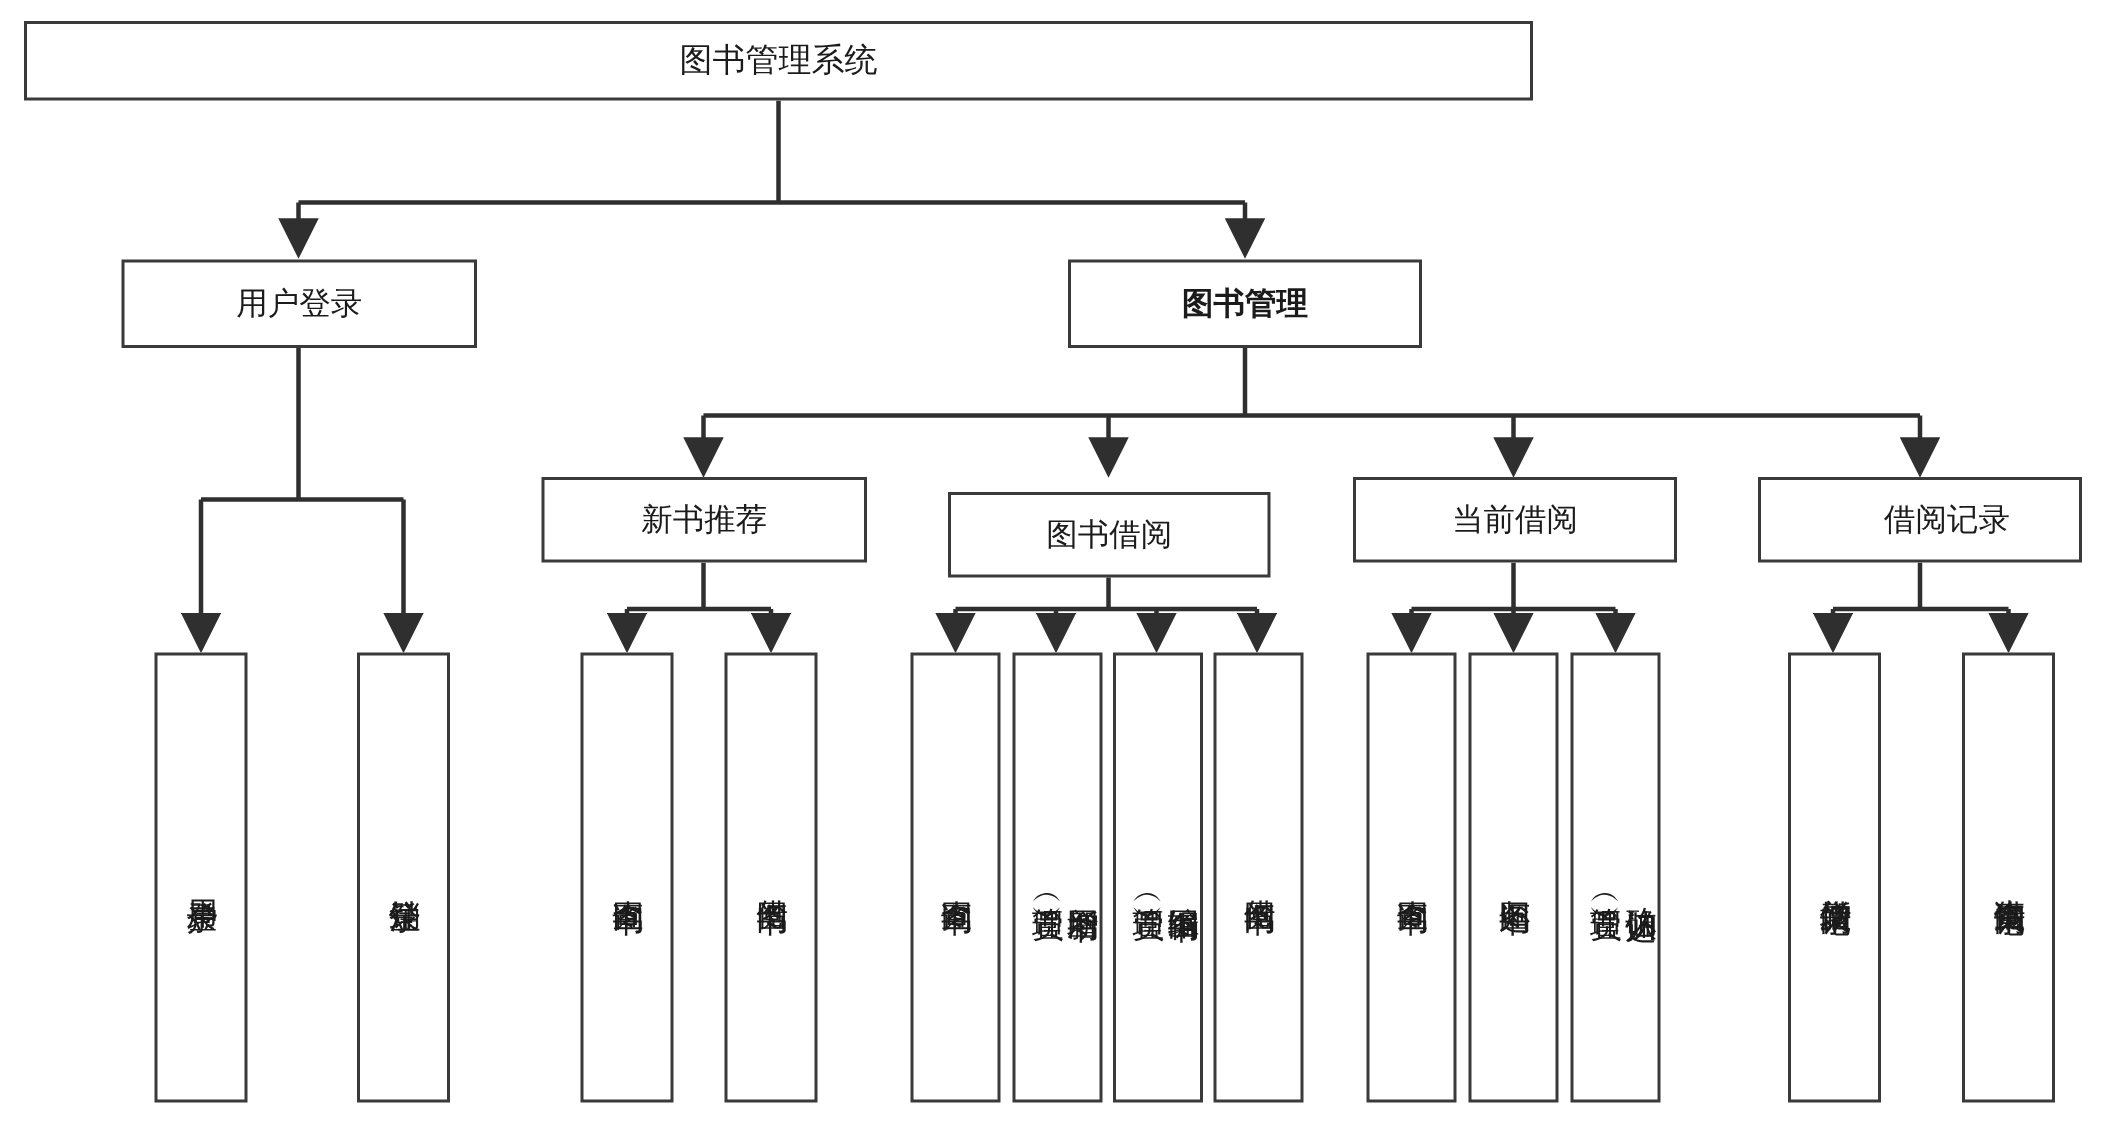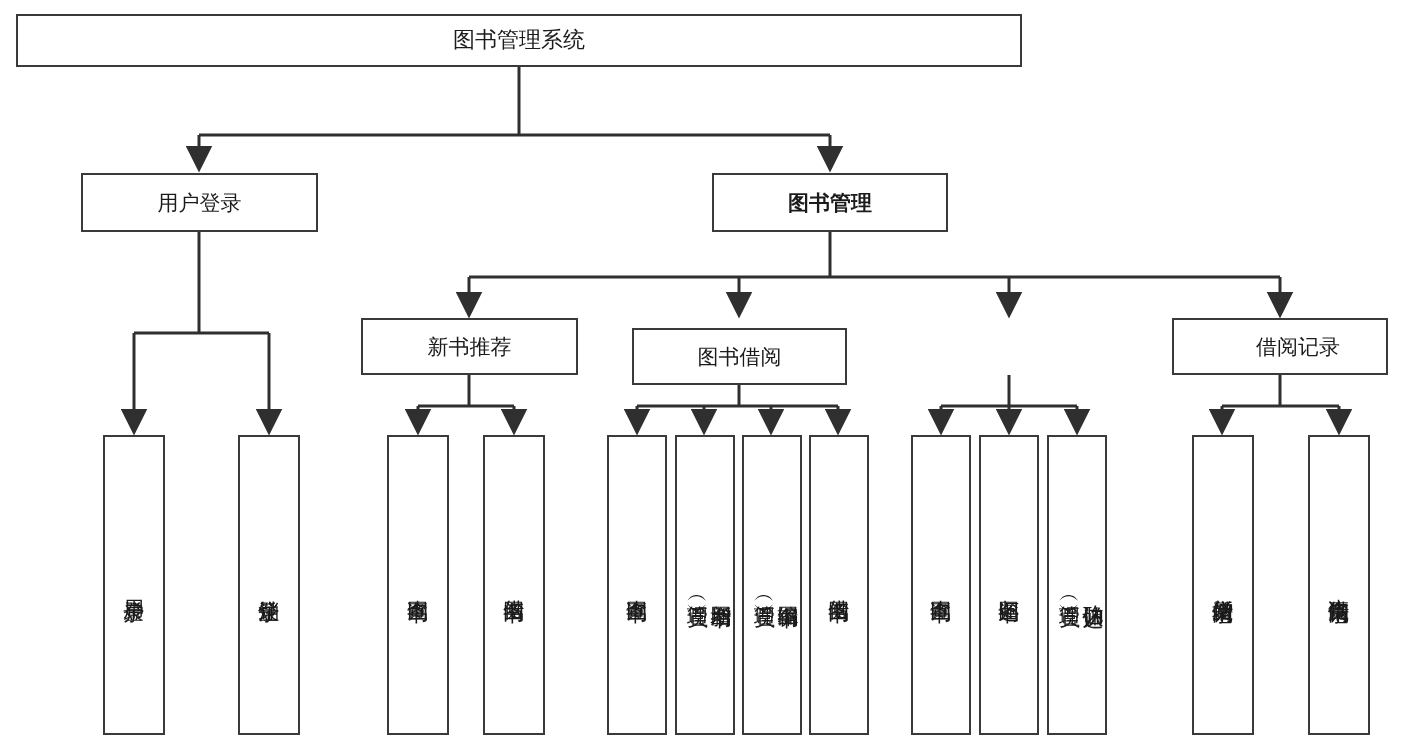--- a/index.html
+++ b/index.html
@@ -103,20 +103,21 @@
     </g>
   </svg>
 
   <div class="node root" style="left:16px;top:14px;width:1006px;height:53px;">图书管理系统</div>
 
   <div class="node h" style="left:81px;top:173px;width:237px;height:59px;">用户登录</div>
   <div class="node h" style="left:712px;top:173px;width:236px;height:59px;font-weight:bold;">图书管理</div>
 
   <div class="node h" style="left:361px;top:318px;width:217px;height:57px;">新书推荐</div>
   <div class="node h" style="left:632px;top:328px;width:215px;height:57px;">图书借阅</div>
+  <div class="node h" style="left:902px;top:318px;width:216px;height:57px;">当前借阅</div>
   <div class="node h" style="left:1172px;top:318px;width:216px;height:57px;padding-left:36px;">借阅记录</div>
 
   <div class="node v center" style="left:103px;top:435px;width:62px;height:300px;">用户登录</div>
   <div class="node v center" style="left:238px;top:435px;width:62px;height:300px;">注销登录</div>
 
   <div class="node v center" style="left:387px;top:435px;width:62px;height:300px;">查询图书</div>
   <div class="node v center" style="left:483px;top:435px;width:62px;height:300px;">借阅图书</div>
 
   <div class="node v center" style="left:607px;top:435px;width:60px;height:300px;">查询图书</div>
   <div class="node v" style="left:675px;top:435px;width:60px;height:300px;">新增图书

